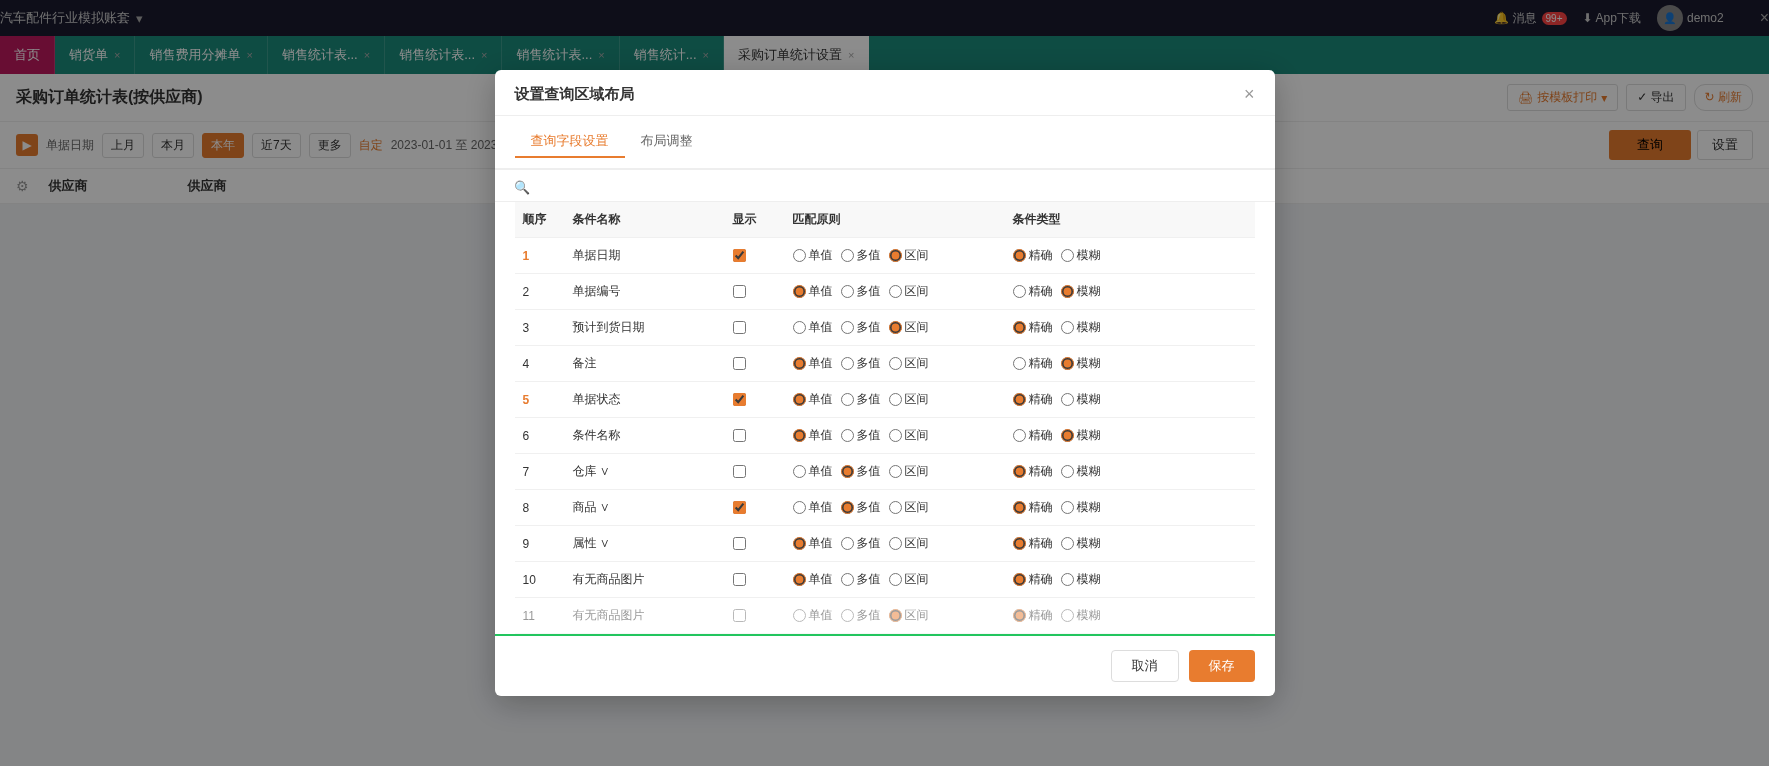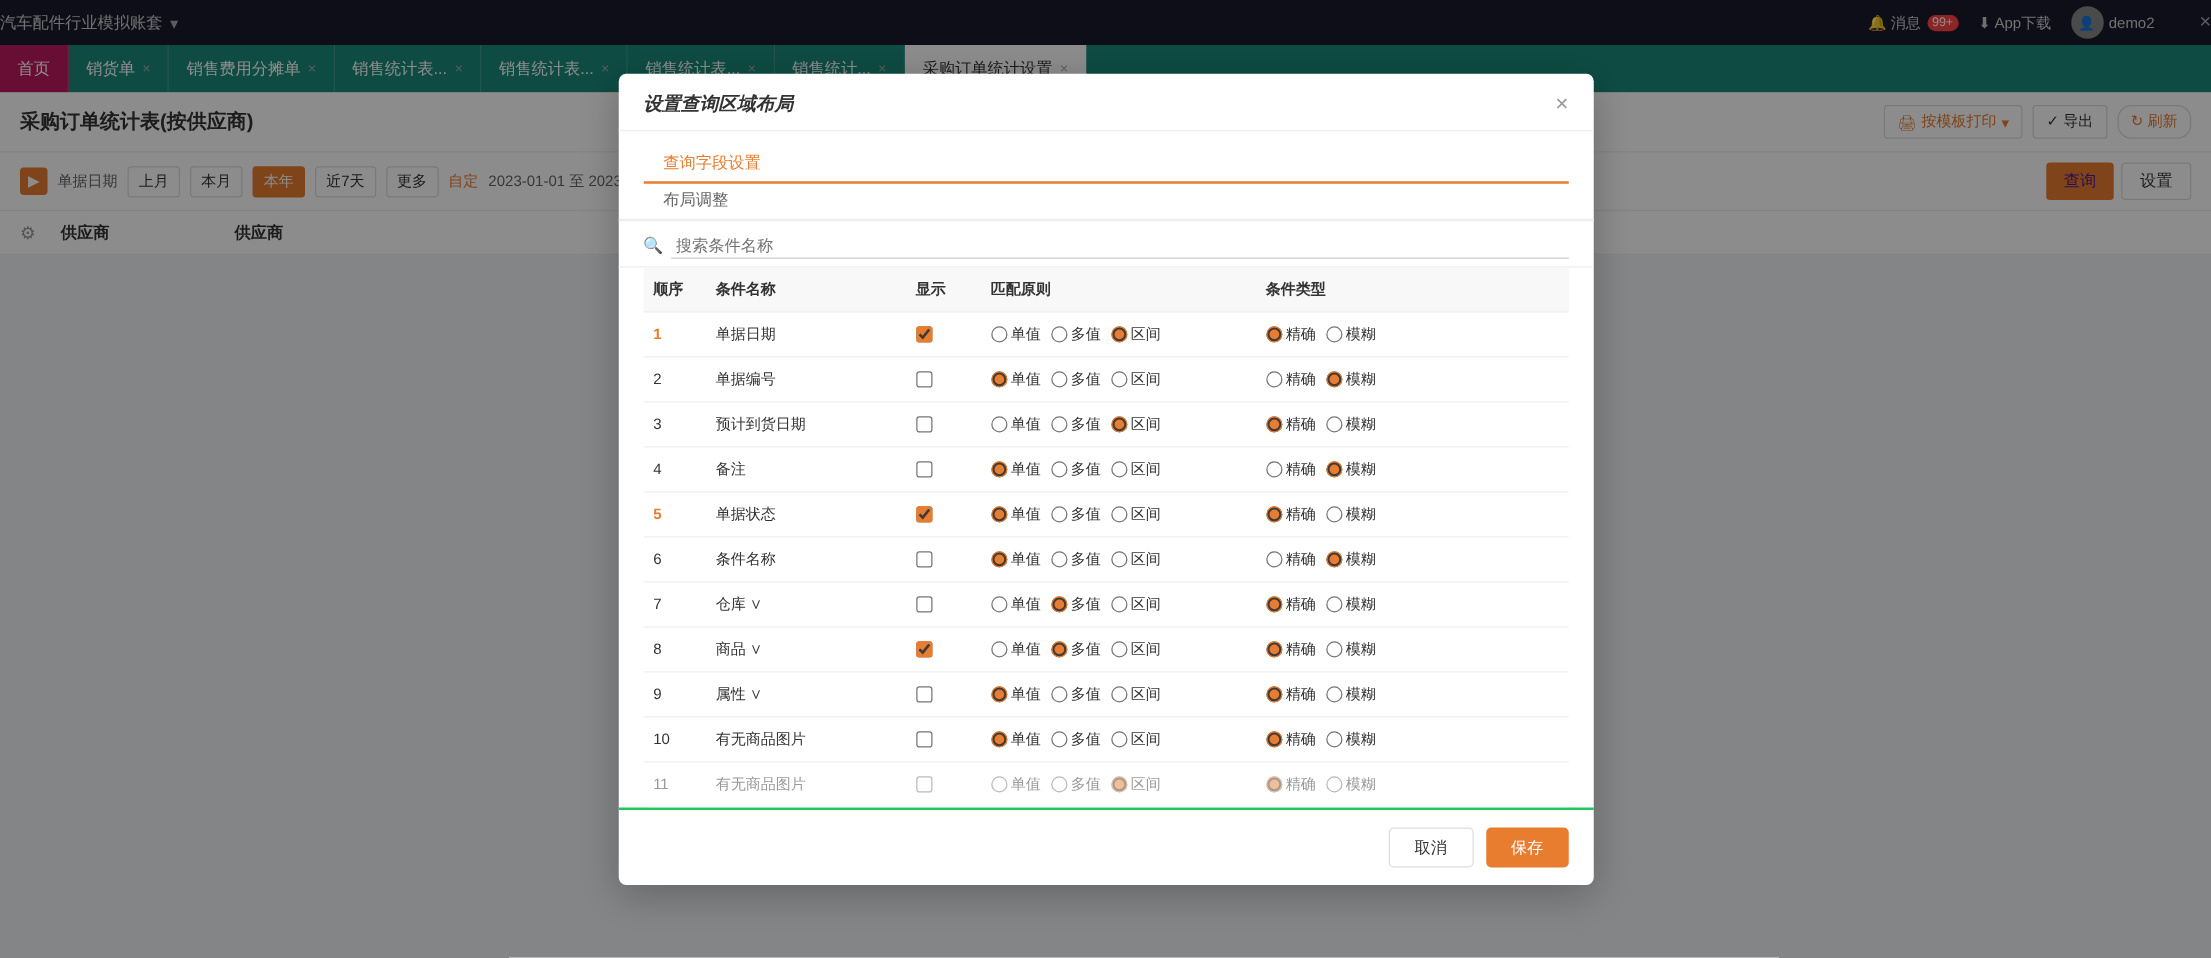--- a/index.html
+++ b/index.html
@@ -94,21 +94,21 @@
     }
     .filter-label { font-size: 12px; color: #666; }
     .filter-date-btn {
       padding: 3px 8px; border: 1px solid #ddd; border-radius: 3px;
       font-size: 12px; cursor: pointer; background: #fff; color: #333;
     }
     .filter-date-btn.active { background: #e87c2f; color: #fff; border-color: #e87c2f; }
     .filter-date-range { font-size: 12px; color: #666; }
     .filter-more { color: #e87c2f; font-size: 12px; cursor: pointer; }
     .filter-actions { margin-left: auto; display: flex; gap: 6px; }
-    .btn-query { background: #e87c2f; color: #4c1d95; border: none; padding: 5px 14px; border-radius: 3px; cursor: pointer; font-size: 13px; }
+    .btn-query { background: #e87c2f; color: #000000; border: none; padding: 5px 28px; border-radius: 3px; cursor: pointer; font-size: 13px; }
     .btn-set { background: #fff; border: 1px solid #ddd; color: #333; padding: 5px 14px; border-radius: 3px; cursor: pointer; font-size: 13px; }
     .table-header-row {
       display: flex;
       align-items: center;
       padding: 8px 16px;
       background: #fff;
       border-bottom: 1px solid #eee;
     }
     .gear-icon { color: #999; font-size: 14px; cursor: pointer; }
 
@@ -127,30 +127,28 @@
       width: 780px;
       max-height: 680px;
       box-shadow: 0 8px 32px rgba(0,0,0,0.25);
       display: flex;
       flex-direction: column;
     }
     .dialog-header {
       display: flex; align-items: center; justify-content: space-between;
       padding: 14px 20px 10px;
       border-bottom: 1px solid #eee;
-      font-style: italic;
     }
     .dialog-title { font-size: 15px; font-weight: bold; color: #333; }
     .dialog-close { font-size: 18px; color: #999; cursor: pointer; }
 
     
     .dialog-tabs {
-      display: flex; gap: 0; padding: 10px 20px 0;
+      display: flex; gap: 0; padding: 10px 20px 12px;
       border-bottom: 2px solid #eee;
-      flex-direction: column;
     }
     .dialog-tab {
       padding: 6px 16px;
       font-size: 13px;
       cursor: pointer;
       color: #666;
       border-bottom: 2px solid transparent;
       margin-bottom: -2px;
     }
     .dialog-tab.active {
@@ -358,21 +356,20 @@
       <div class="dialog-tab active">
         <span>查询字段设置</span>
       </div>
       <div class="dialog-tab">
         <span>布局调整</span>
       </div>
     </div>
 
     <div class="dialog-search">
       <span class="search-icon">🔍</span>
-      <input type="text" style="border-top: none; border-right: none; border-left: none; border-image: initial; border-bottom: 1px solid rgb(204, 204, 204); outline: none; font-size: 13px; color: rgb(102, 102, 102); flex: 1 1 0%; padding: 2px 4px;" placeholder="搜索条件名称">
     </div>
 
     <div class="dialog-table">
 
       <div class="dt-head">
         <div class="dt-cell">顺序</div>
         <div class="dt-cell">条件名称</div>
         <div class="dt-cell">显示</div>
         <div class="dt-cell">匹配原则</div>
         <div class="dt-cell">条件类型</div>

